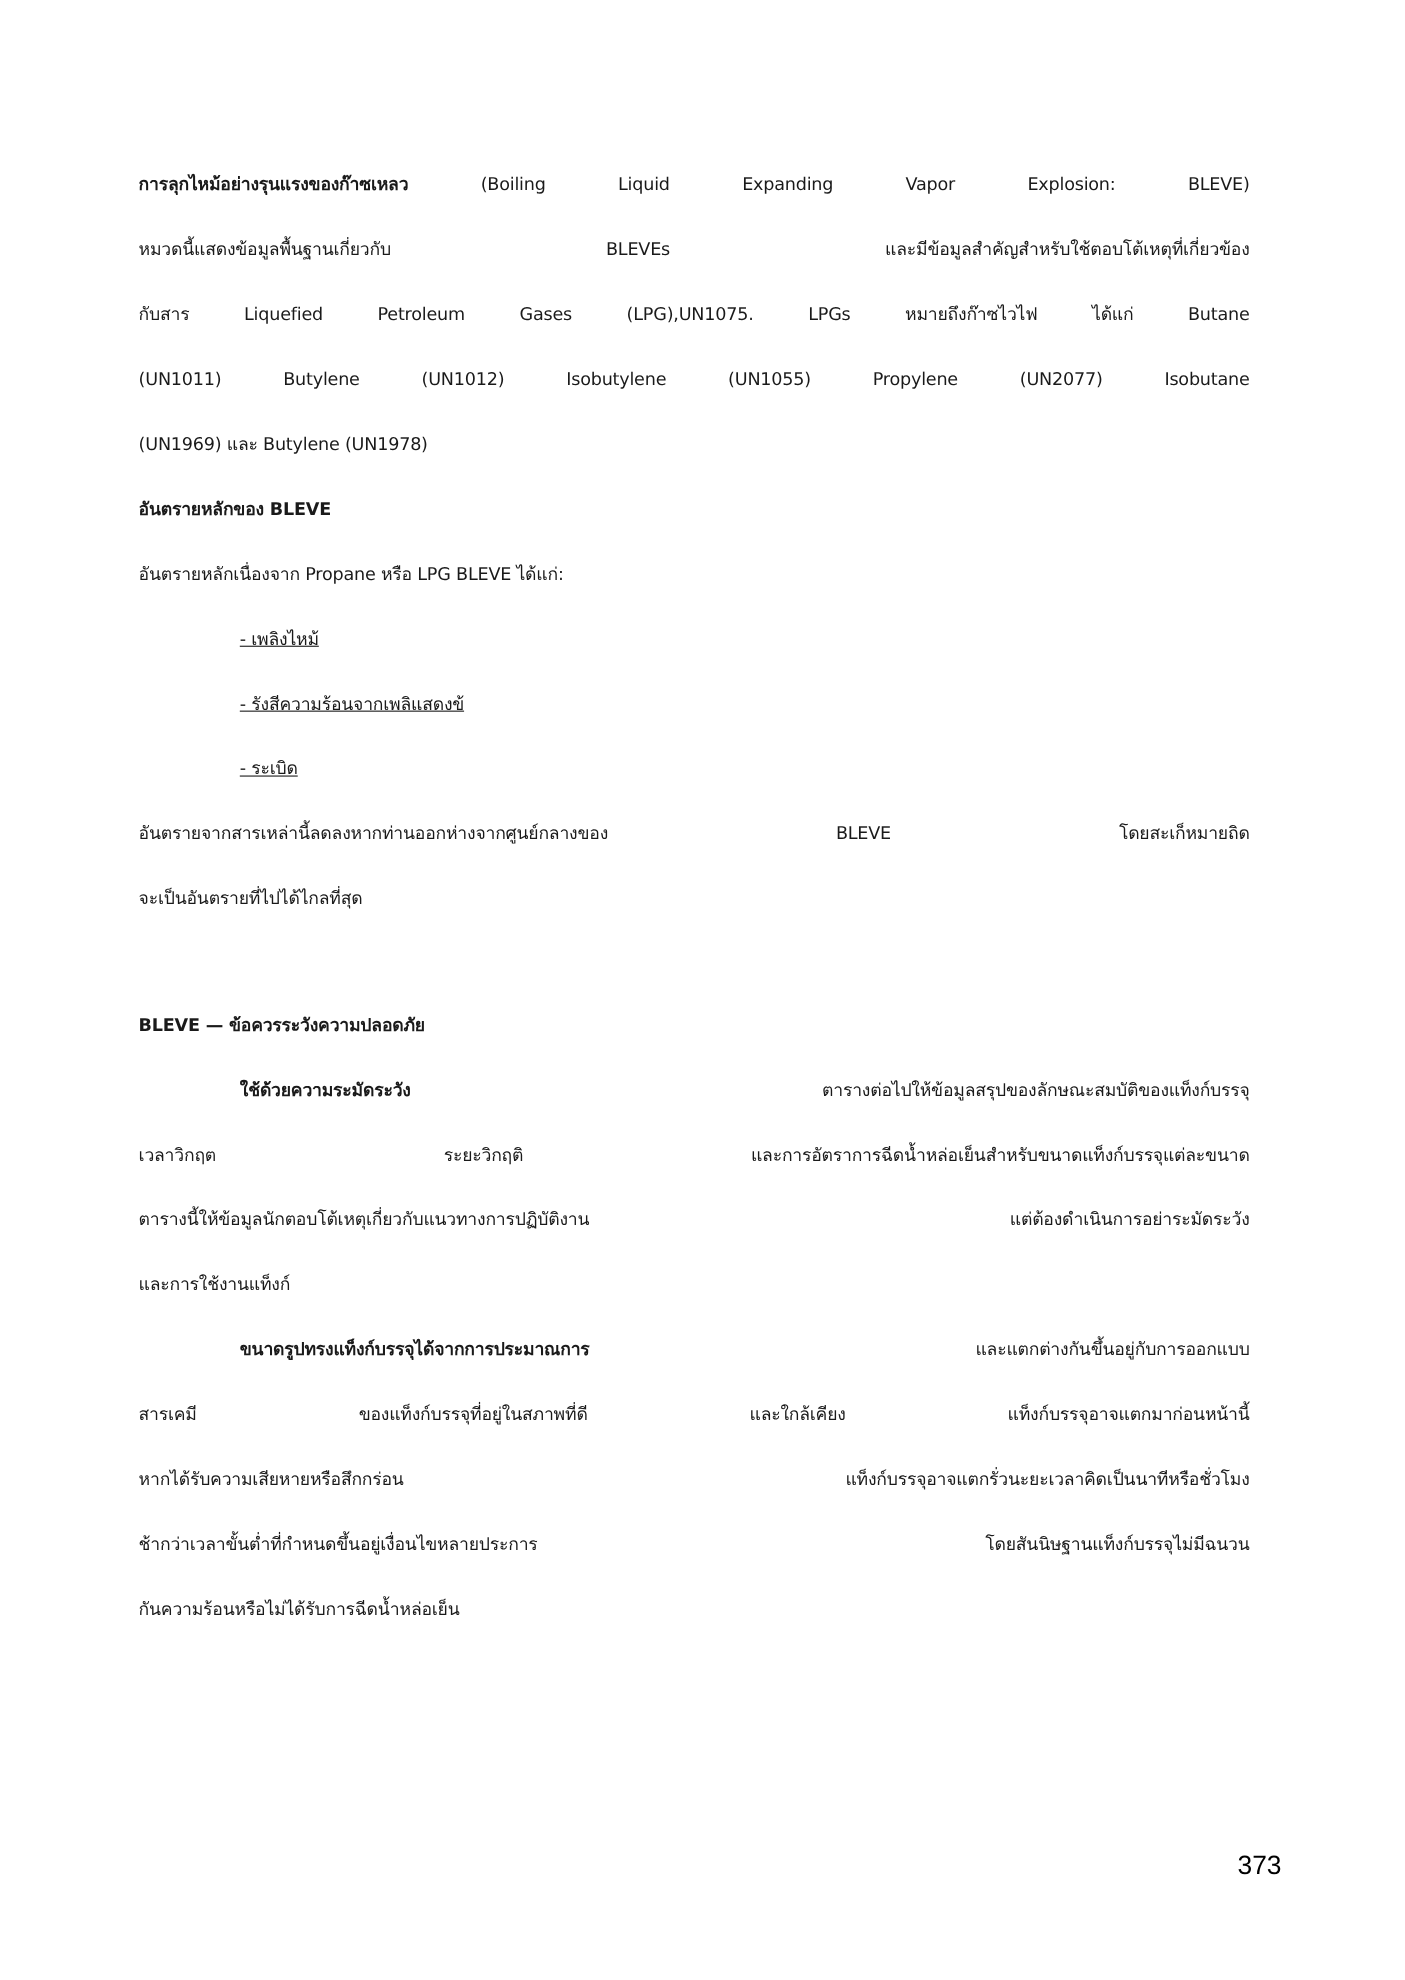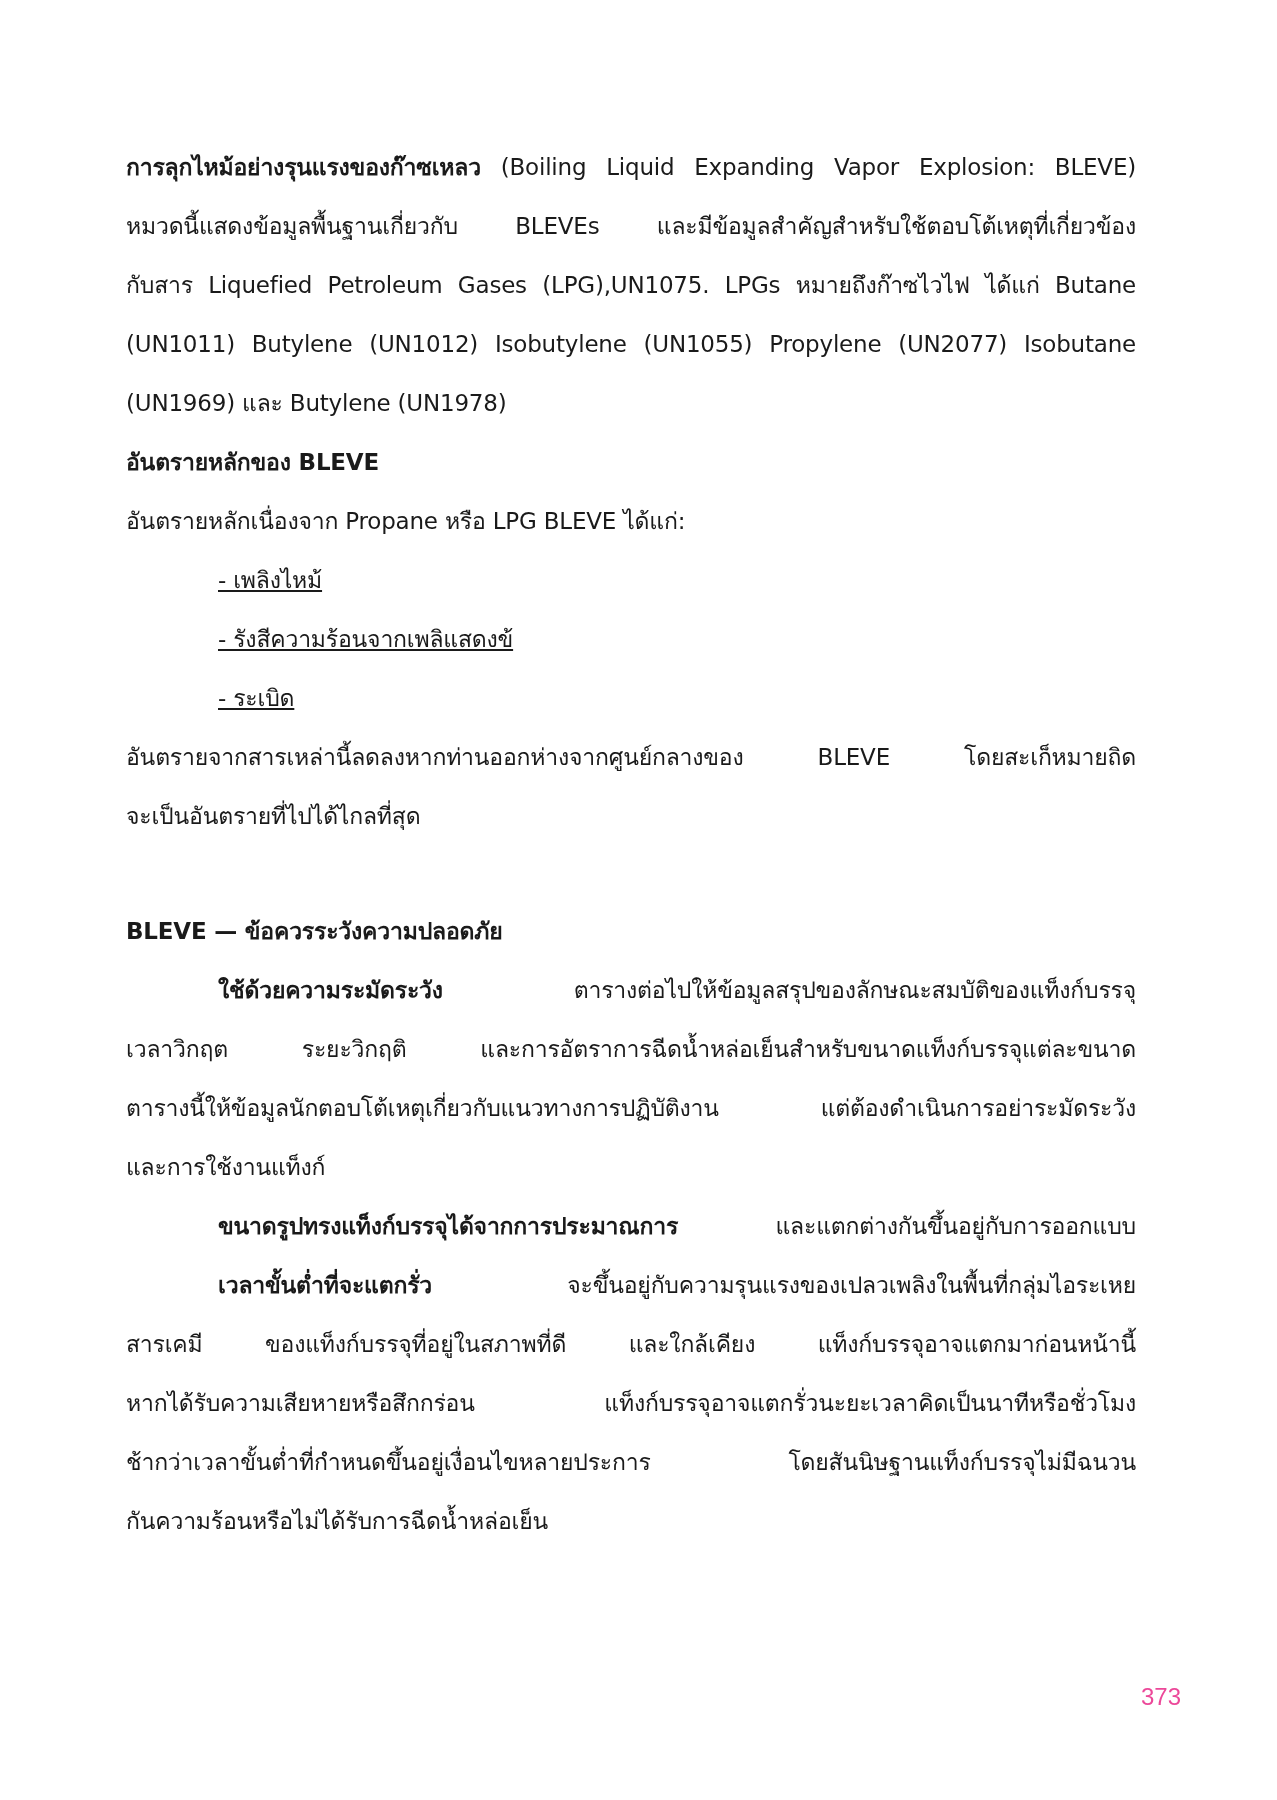--- a/index.html
+++ b/index.html
@@ -11,42 +11,41 @@
     color: #1a1a1a;
     overflow: hidden;
   }
   .page {
     position: absolute;
     left: 126px;
     top: 138px;
     width: 1010px;
   }
   .line {
-    font-size: 23px;
+    font-size: 16px;
     line-height: 59px;
     height: 59px;
     white-space: nowrap;
     letter-spacing: -0.2px;
   }
   .justify {
     text-align: justify;
     text-align-last: justify;
   }
   .b { font-weight: bold; }
   .indent-list { padding-left: 92px; text-decoration: underline; }
   .indent-para { padding-left: 92px; }
   .gap { height: 56px; }
   .page-number {
     position: absolute;
     left: 1125px;
     top: 1683px;
     font-family: "Liberation Sans", sans-serif;
     font-size: 24px;
-    color: #ec4899;
-    margin-left: 16px;
+    color: #000000;
   }
 </style>
 </head>
 <body>
 
 <div class="page">
 
   <div class="line justify">
     <span class="b">การลุกไหม้อย่างรุนแรงของก๊าซเหลว</span><span> (Boiling Liquid Expanding Vapor Explosion: BLEVE)</span>
   </div>
@@ -71,22 +70,19 @@
     <span class="b">ใช้ด้วยความระมัดระวัง</span><span>  ตารางต่อไปให้ข้อมูลสรุปของลักษณะสมบัติของแท็งก์บรรจุ</span>
   </div>
   <div class="line justify">เวลาวิกฤต ระยะวิกฤติ และการอัตราการฉีดน้ำหล่อเย็นสำหรับขนาดแท็งก์บรรจุแต่ละขนาด</div>
   <div class="line justify">ตารางนี้ให้ข้อมูลนักตอบโต้เหตุเกี่ยวกับแนวทางการปฏิบัติงาน แต่ต้องดำเนินการอย่าระมัดระวัง</div>
 
   <div class="line">และการใช้งานแท็งก์</div>
   <div class="line justify indent-para">
     <span class="b">ขนาดรูปทรงแท็งก์บรรจุได้จากการประมาณการ</span><span> และแตกต่างกันขึ้นอยู่กับการออกแบบ</span>
   </div>
 
-  <div class="line justify indent-para">
-    <span class="b">เวลาขั้นต่ำที่จะแตกรั่ว</span><span>  จะขึ้นอยู่กับความรุนแรงของเปลวเพลิงในพื้นที่กลุ่มไอระเหย</span>
-  </div>
   <div class="line justify">สารเคมี  ของแท็งก์บรรจุที่อยู่ในสภาพที่ดี  และใกล้เคียง  แท็งก์บรรจุอาจแตกมาก่อนหน้านี้</div>
   <div class="line justify">หากได้รับความเสียหายหรือสึกกร่อน แท็งก์บรรจุอาจแตกรั่วนะยะเวลาคิดเป็นนาทีหรือชั่วโมง</div>
   <div class="line justify">ช้ากว่าเวลาขั้นต่ำที่กำหนดขึ้นอยู่เงื่อนไขหลายประการ โดยสันนิษฐานแท็งก์บรรจุไม่มีฉนวน</div>
   <div class="line">กันความร้อนหรือไม่ได้รับการฉีดน้ำหล่อเย็น</div>
 </div>
 
 <div class="page-number">373</div>
 
 </body></html>

